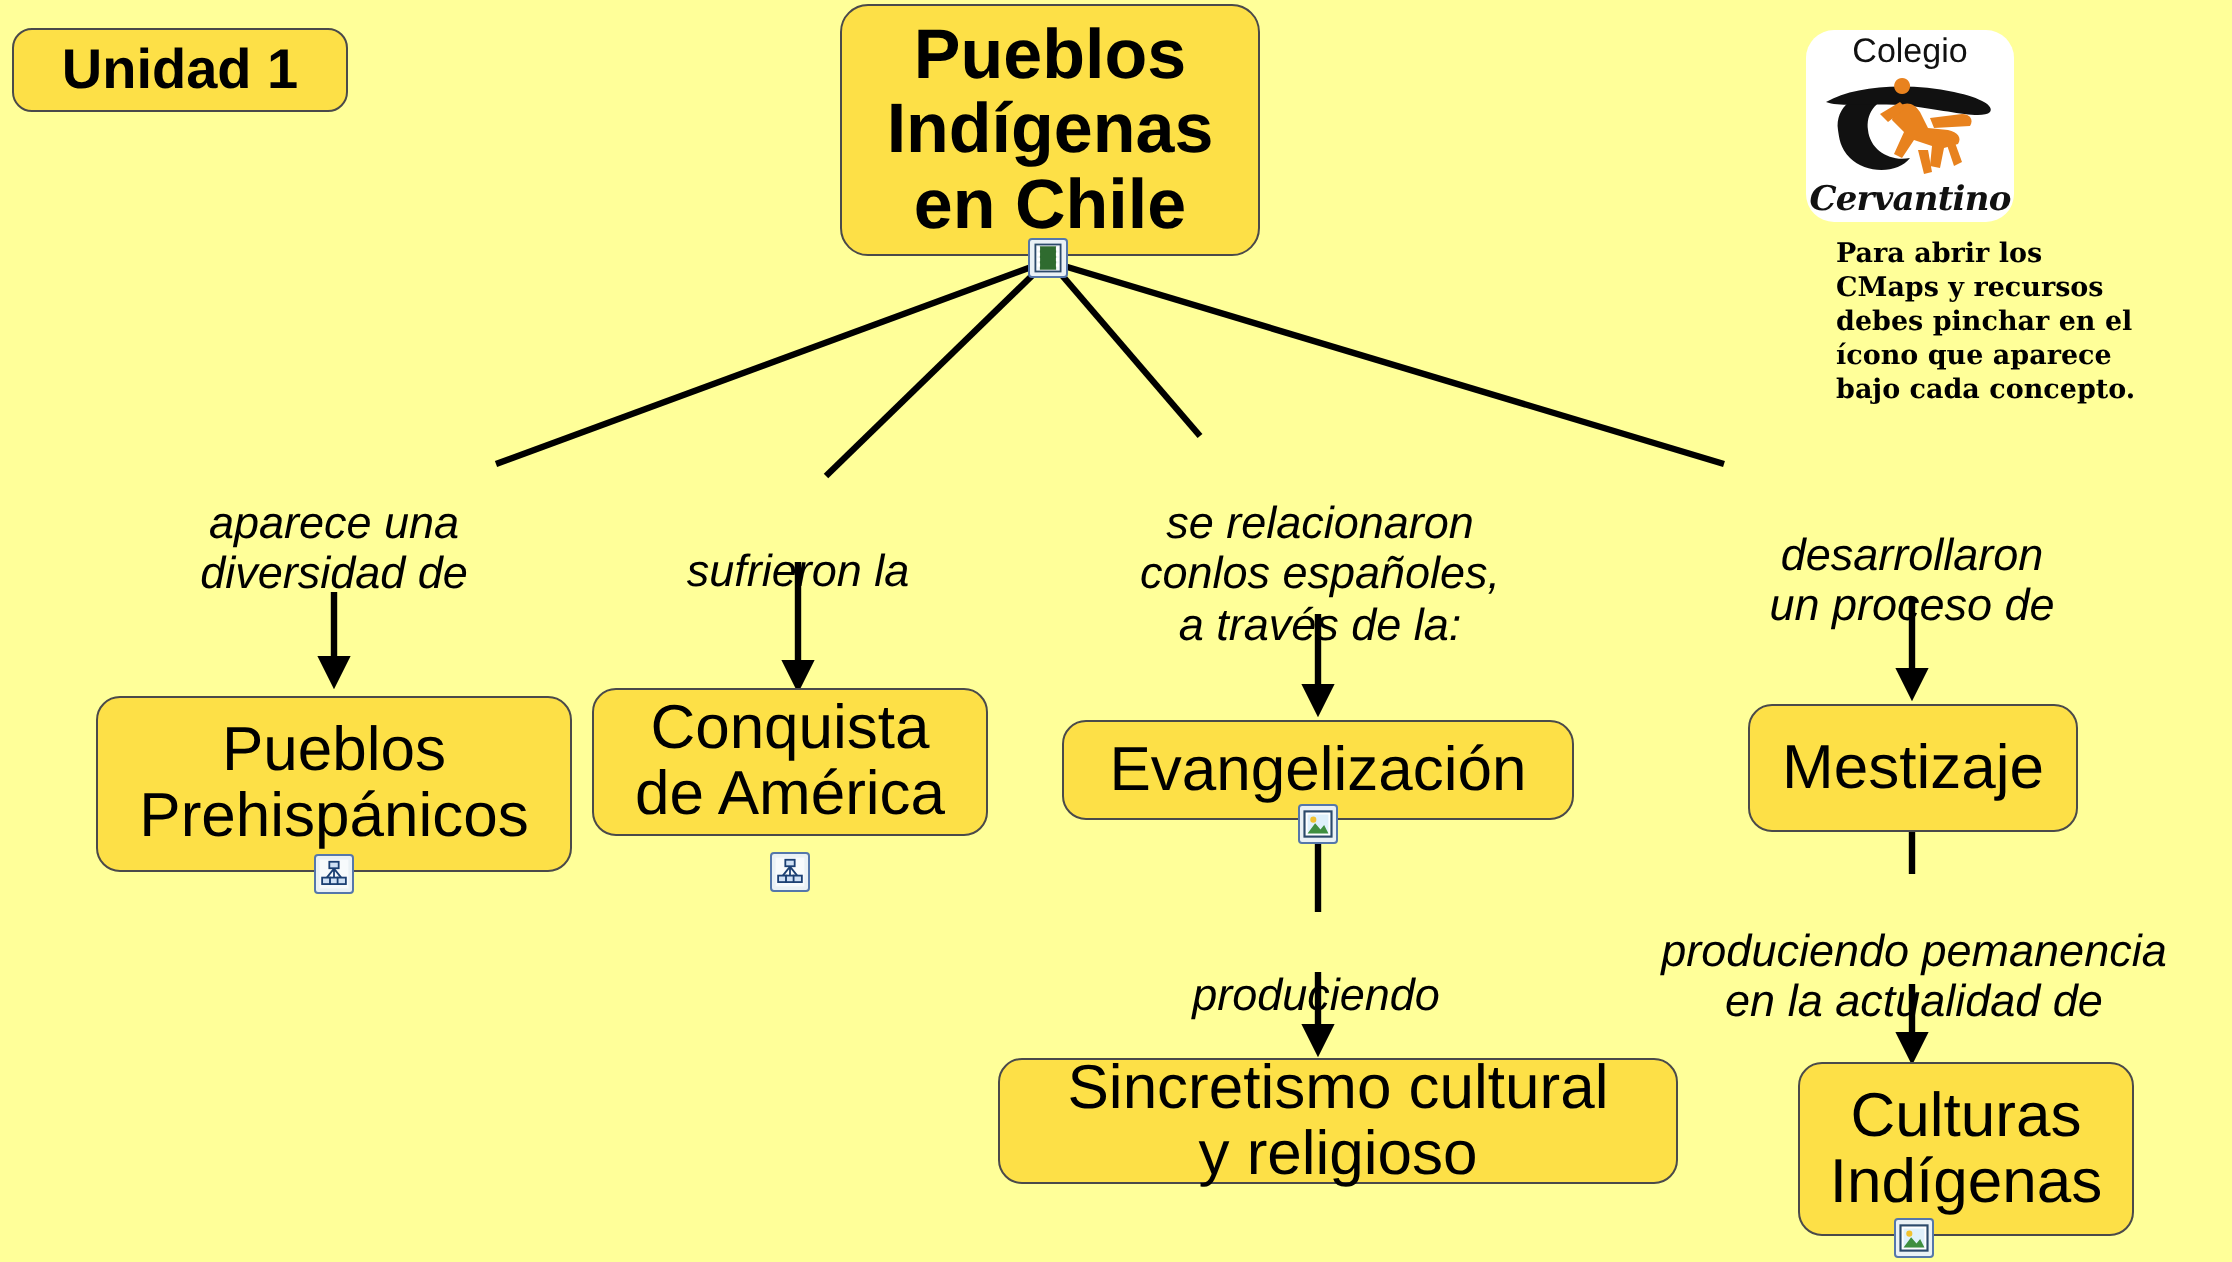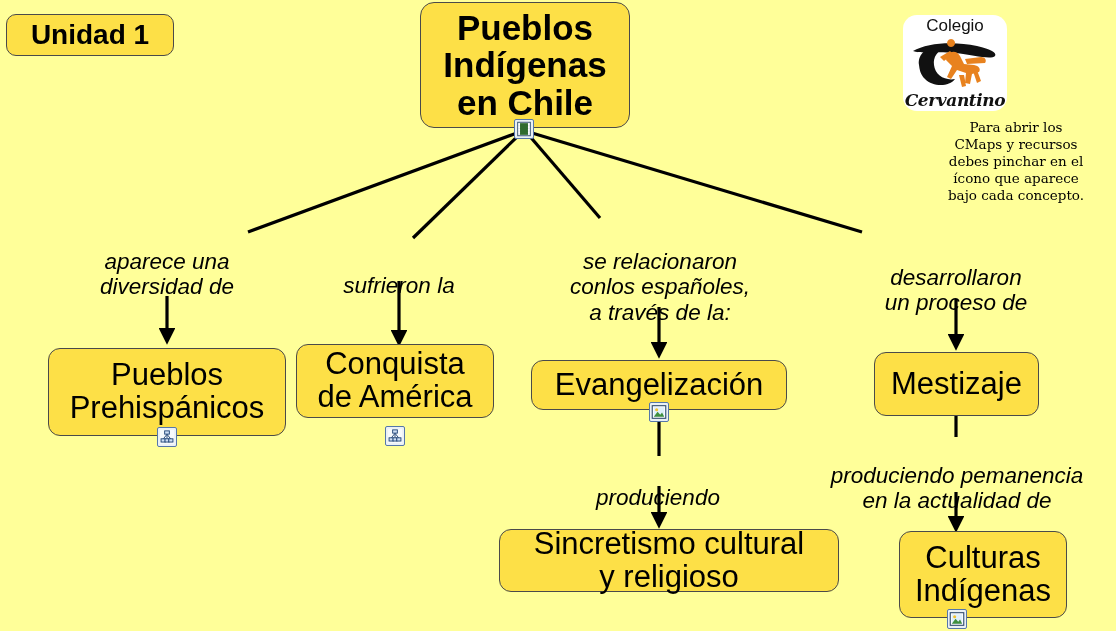--- a/index.html
+++ b/index.html
@@ -128,23 +128,22 @@
     left: 4px;
     top: 16px;
     width: 96px;
     height: 66px;
   }
   #instructions {
     position: absolute;
     left: 918px;
     top: 119px;
     width: 196px;
-    text-align: center;
     font-family: "DejaVu Serif", serif;
-    font-weight: normal;
+    font-weight: bold;
     font-size: 13.5px;
     line-height: 1.25;
     color: #000;
     white-space: pre-line;
     z-index: 4;
   }
 </style>
 </head>
 <body>
 

